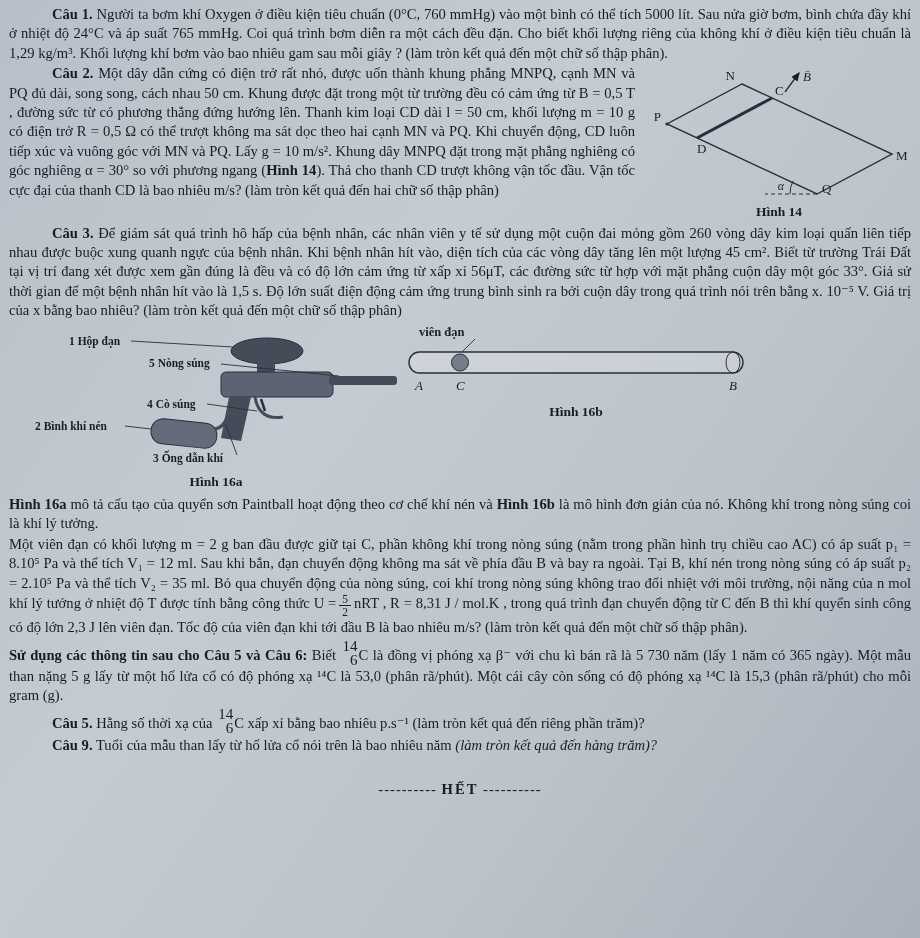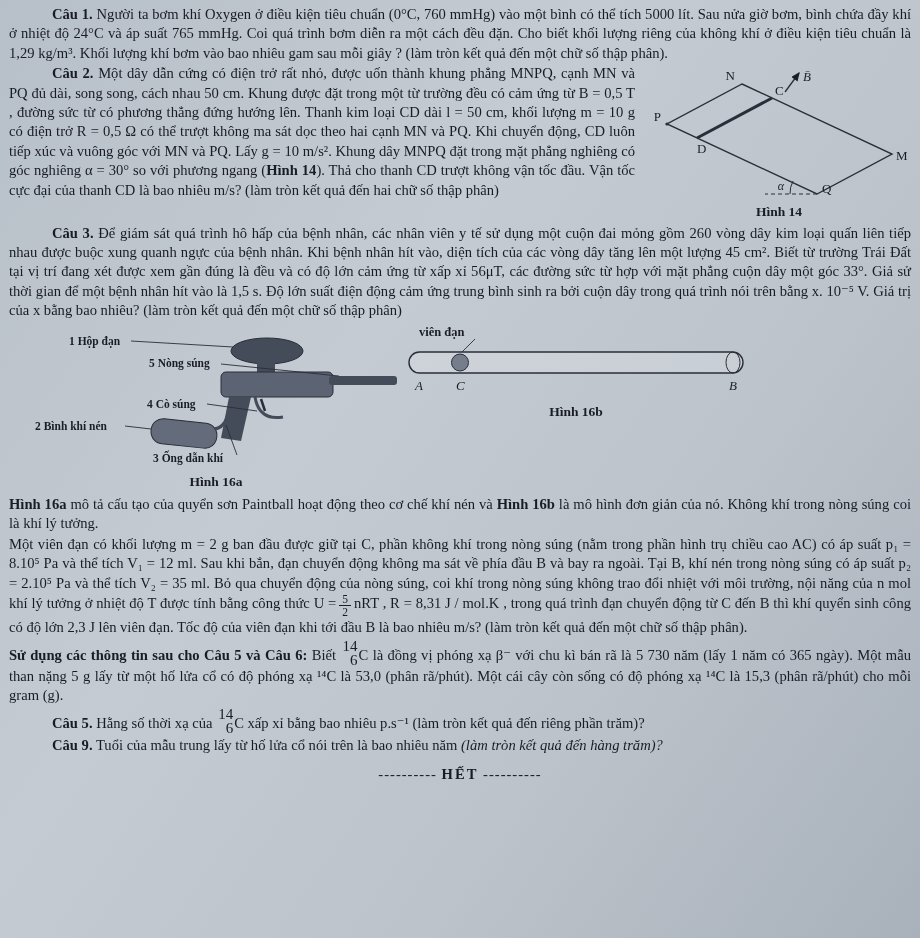--- a/index.html
+++ b/index.html
@@ -18,21 +18,21 @@
   figure { display:block; }
   .fig14 { float:right; width:264px; margin:2px 0 2px 12px; }
   .figcap { font-weight:bold; font-size:13.5px; text-align:center; display:block; margin-top:1px; }
   .figrow { display:flex; align-items:flex-start; justify-content:flex-start; padding:3px 24px 4px 20px; }
   svg text { font-family:"Liberation Serif","DejaVu Serif",serif; fill:#1a1d27; }
   .frac { display:inline-block; vertical-align:-0.55em; text-align:center; line-height:1.05; margin:0 3px; }
   .frac .fnum { display:block; font-size:11.5px; padding:0 3px 0; border-bottom:1.2px solid #191c26; }
   .frac .fden { display:block; font-size:11.5px; }
   .nuclide { display:inline-block; text-align:right; line-height:0.95; vertical-align:-0.35em; margin:0 1px 0 2px; }
   .nuclide span { display:block; font-size:15px; }
-  .het { text-align:center; margin-top:9px; letter-spacing:1px; }
+  .het { text-align:center; margin-top:24px; letter-spacing:1px; }
   .het b { letter-spacing:2px; }
 </style>
 </head>
 <body>
 
 <div class="page">
 
 
   <p class="q"><b class="qlabel">Câu 1.</b><span class="seg"> Người ta bơm khí Oxygen ở điều kiện tiêu chuẩn (0°C, 760 mmHg) vào một bình có thể tích 5000 lít. Sau nửa giờ bơm, bình chứa đầy khí ở nhiệt độ 24°C và áp suất 765 mmHg. Coi quá trình bơm diễn ra một cách đều đặn. Cho biết khối lượng riêng của không khí ở điều kiện tiêu chuẩn là 1,29 kg/m³. Khối lượng khí bơm vào bao nhiêu gam sau mỗi giây ? (làm tròn kết quả đến một chữ số thập phân).</span></p>
 
@@ -111,17 +111,17 @@
   </div>
 
   <p class="q"><b>Hình 16a</b><span class="seg"> mô tả cấu tạo của quyển sơn Paintball hoạt động theo cơ chế khí nén và </span><b>Hình 16b</b><span class="seg"> là mô hình đơn giản của nó. Không khí trong nòng súng coi là khí lý tưởng.</span></p>
 
   <p class="q"><span class="seg">Một viên đạn có khối lượng m = 2 g ban đầu được giữ tại C, phần không khí trong nòng súng (nằm trong phần hình trụ chiều cao AC) có áp suất p₁ = 8.10⁵ Pa và thể tích V₁ = 12 ml. Sau khi bắn, đạn chuyển động không ma sát về phía đầu B và bay ra ngoài. Tại B, khí nén trong nòng súng có áp suất p₂ = 2.10⁵ Pa và thể tích V₂ = 35 ml. Bỏ qua chuyển động của nòng súng, coi khí trong nòng súng không trao đổi nhiệt với môi trường, nội năng của n mol khí lý tưởng ở nhiệt độ T được tính bằng công thức U =</span><span class="frac"><span class="fnum">5</span><span class="fden">2</span></span><span class="seg">nRT , R = 8,31 J / mol.K , trong quá trình đạn chuyển động từ C đến B thì khí quyển sinh công có độ lớn 2,3 J lên viên đạn. Tốc độ của viên đạn khi tới đầu B là bao nhiêu m/s? </span><span class="seg">(làm tròn kết quả đến một chữ số thập phân).</span></p>
 
   <p class="q"><b>Sử dụng các thông tin sau cho Câu 5 và Câu 6:</b><span class="seg"> Biết </span><span class="nuclide"><span>14</span><span>6</span></span><span>C</span><span class="seg"> là đồng vị phóng xạ β⁻ với chu kì bán rã là 5 730 năm (lấy 1 năm có 365 ngày). Một mẫu than nặng 5 g lấy từ một hố lửa cổ có độ phóng xạ ¹⁴C là 53,0 (phân rã/phút). Một cái cây còn sống có độ phóng xạ ¹⁴C là 15,3 (phân rã/phút) cho mỗi gram (g).</span></p>
 
   <p class="q"><b class="qlabel">Câu 5.</b><span class="seg"> Hằng số thời xạ của </span><span class="nuclide"><span>14</span><span>6</span></span><span>C</span><span class="seg"> xấp xỉ bằng bao nhiêu p.s⁻¹ (làm tròn kết quả đến riêng phần trăm)?</span></p>
 
-  <p class="q"><b class="qlabel">Câu 9.</b><span class="seg"> Tuổi của mẫu trung lấy từ hố lửa cổ nói trên là bao nhiêu năm </span><span class="seg italic">(làm tròn kết quả đến hàng trăm)?</span></p>
+  <p class="q"><b class="qlabel">Câu 9.</b><span class="seg"> Tuổi của mẫu than lấy từ hố lửa cổ nói trên là bao nhiêu năm </span><span class="seg italic">(làm tròn kết quả đến hàng trăm)?</span></p>
 
   <p class="het"><span>----------</span> <b>HẾT</b> <span>----------</span></p>
 
 </div>
 
 </body></html>

